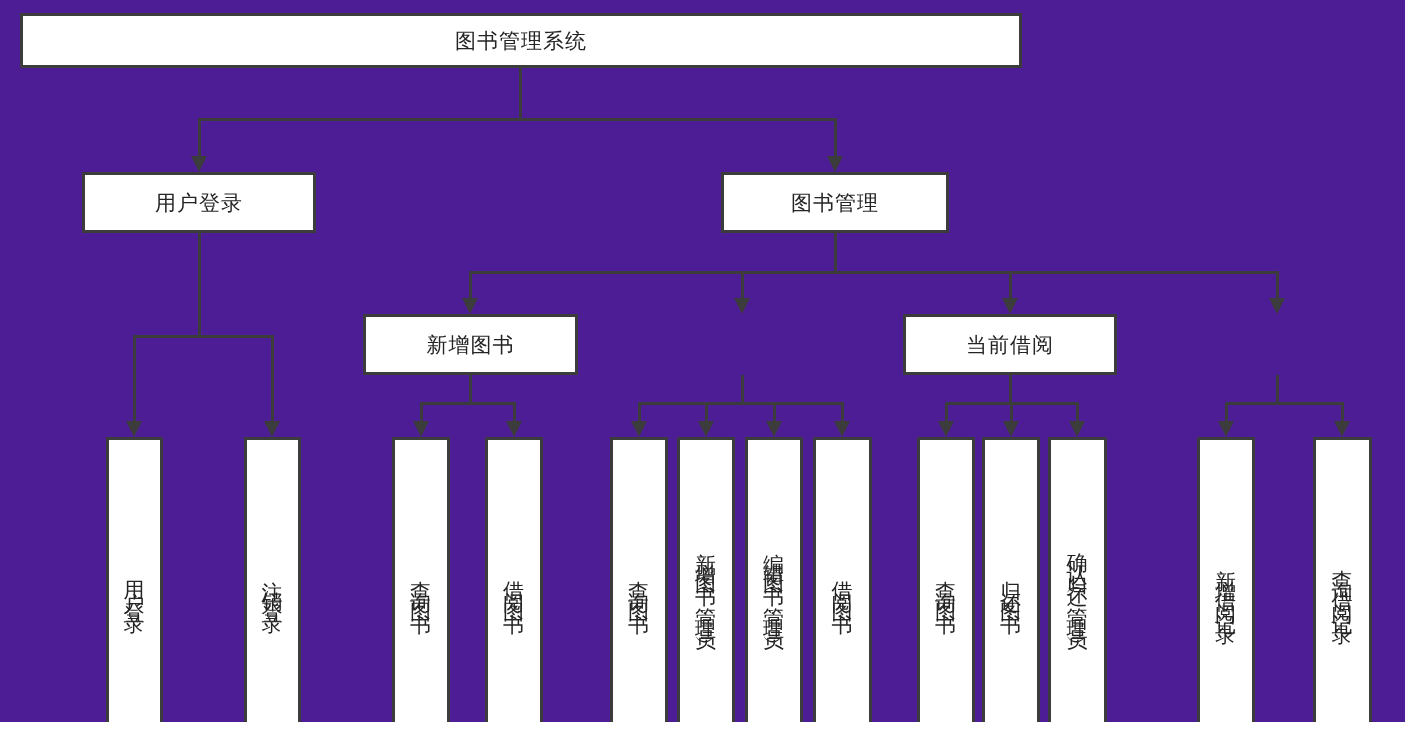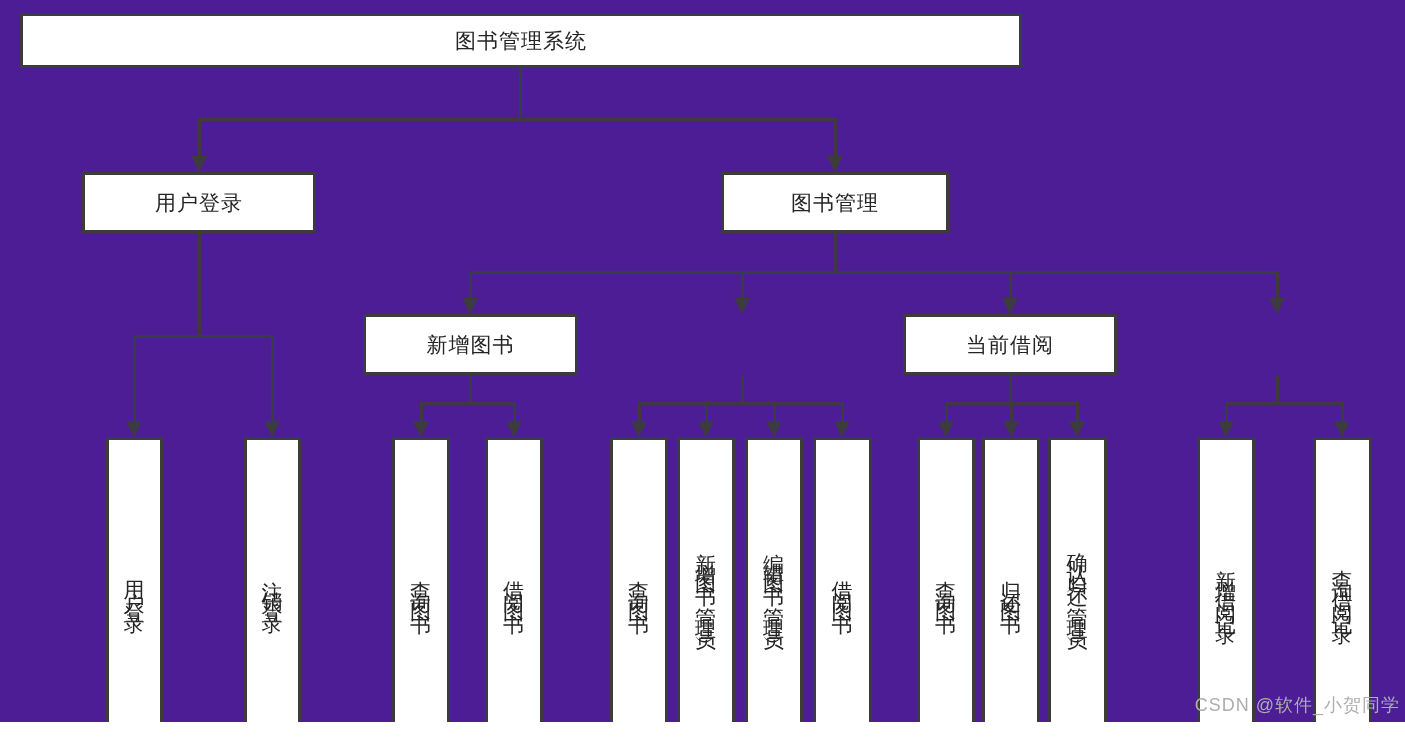--- a/index.html
+++ b/index.html
@@ -174,15 +174,14 @@
   <div class="vline" style="left:1076px;top:402px;height:22px;"></div>
   <div class="arrow" style="left:1069px;top:421px;"></div>
 
   <div class="vline" style="left:1276px;top:375px;height:30px;"></div>
   <div class="hline" style="left:1225px;top:402px;width:118px;"></div>
   <div class="vline" style="left:1225px;top:402px;height:22px;"></div>
   <div class="arrow" style="left:1218px;top:421px;"></div>
   <div class="vline" style="left:1341px;top:402px;height:22px;"></div>
   <div class="arrow" style="left:1334px;top:421px;"></div>
 
-  <div id="watermark">CSDN @软件_小贺同学</div>
 
 </div>
 
 </body></html>

